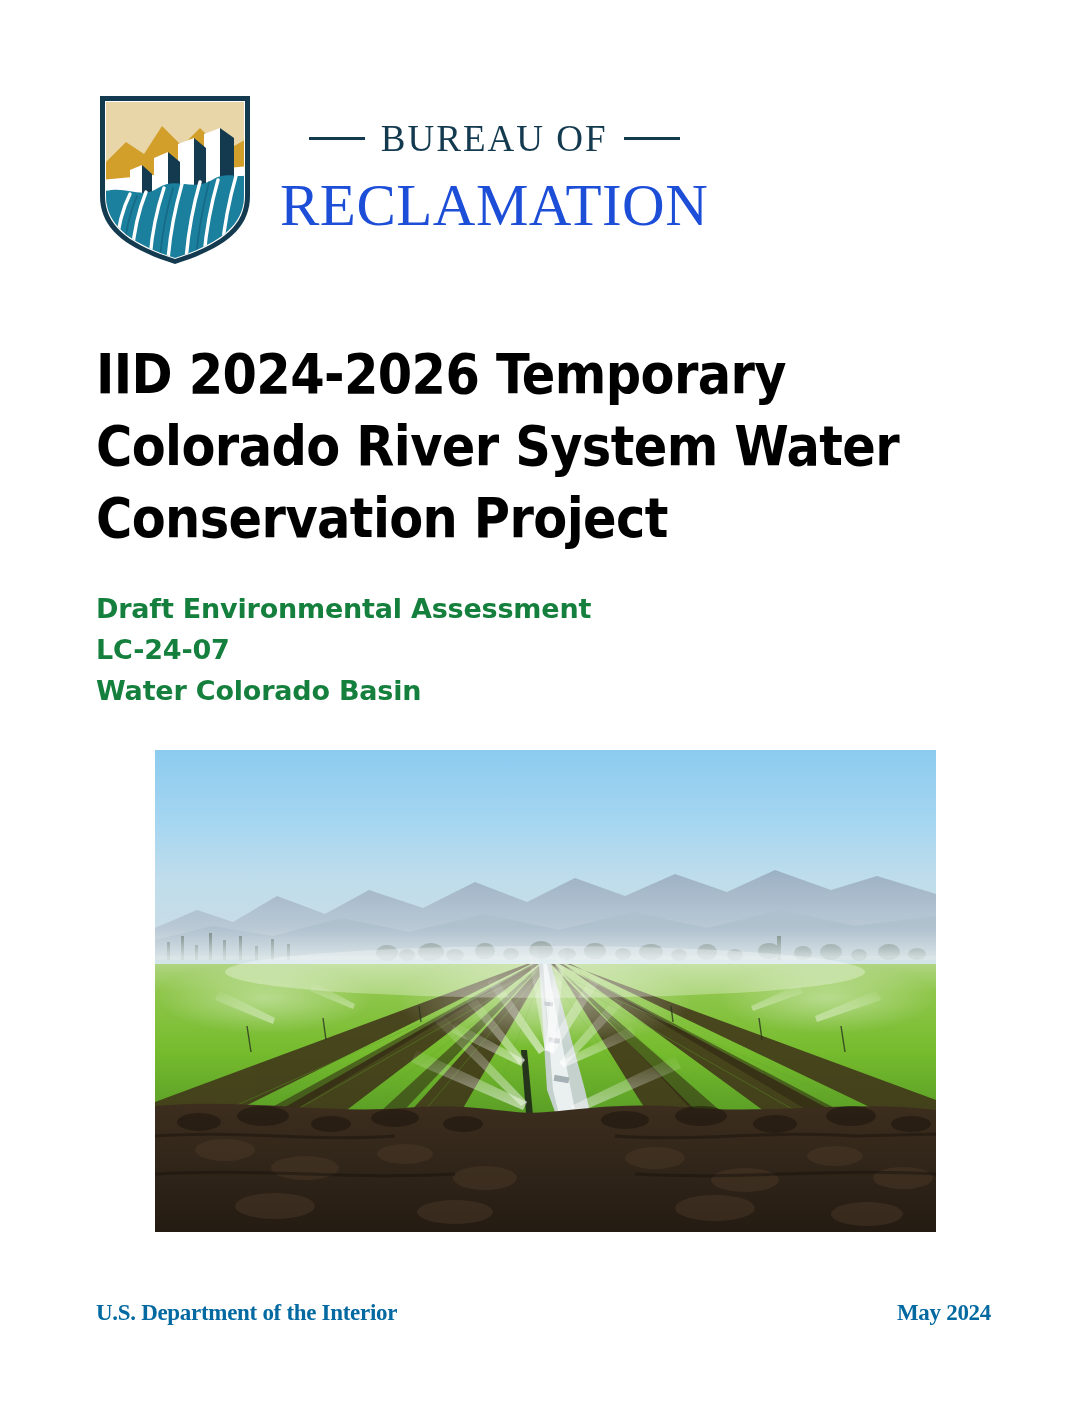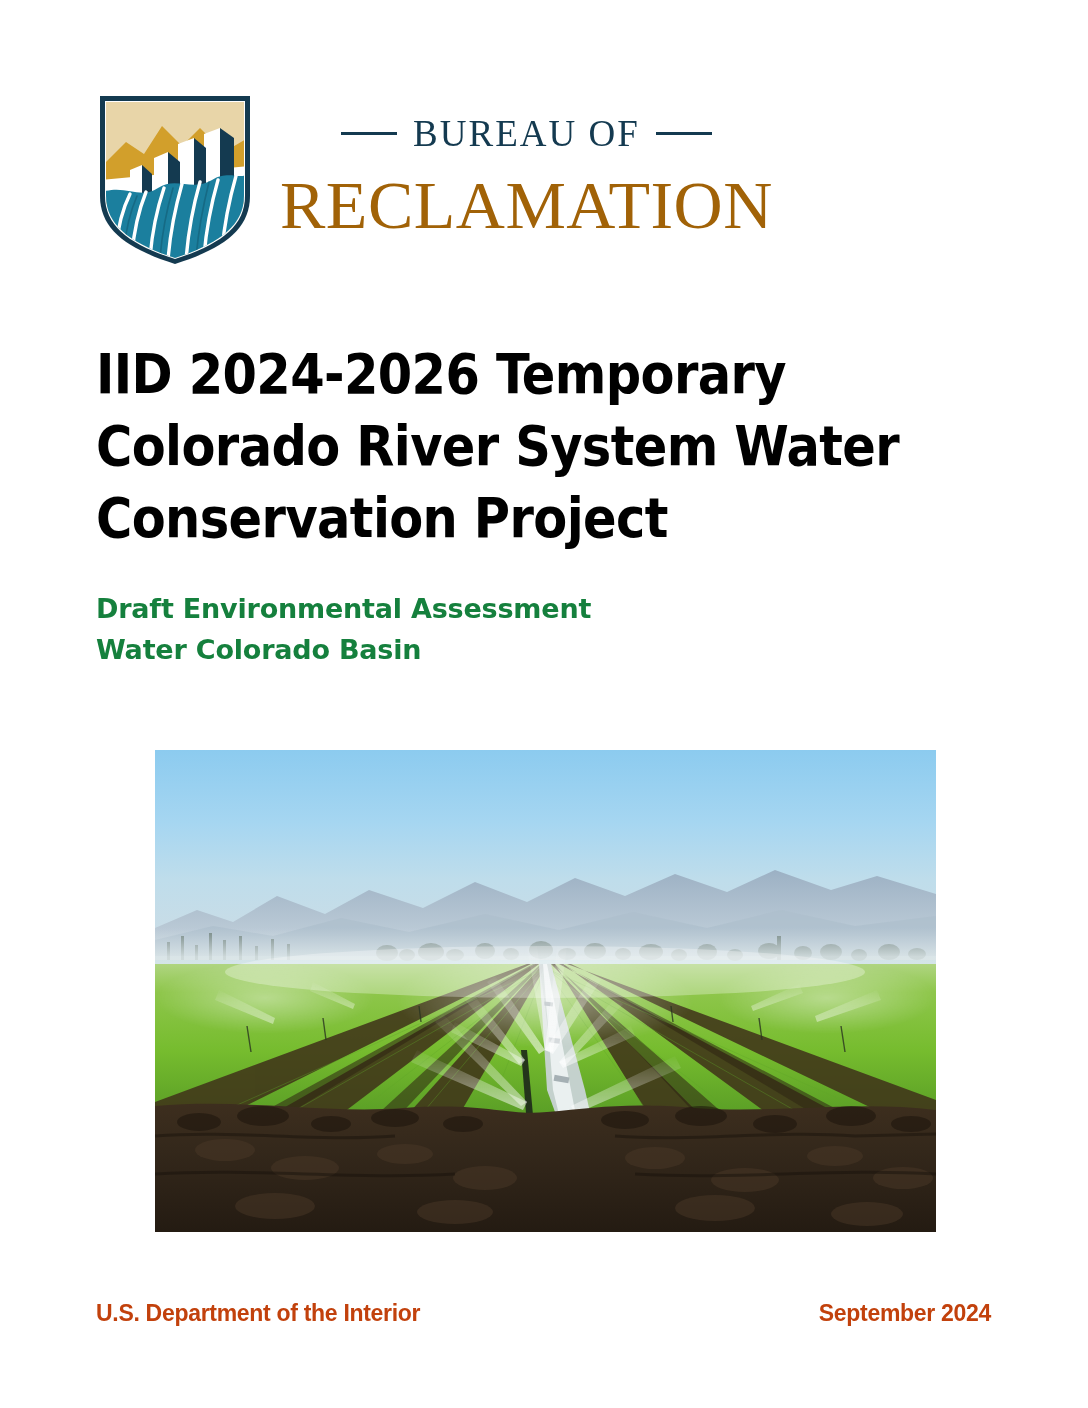--- a/index.html
+++ b/index.html
@@ -56,23 +56,23 @@
     white-space: nowrap;
   }
   .wm-rule {
     display: block;
     width: 56px;
     height: 3px;
     background: #143A50;
     flex: none;
   }
   .wm-line2 {
-    color: #a16207;
+    color: #1d4ed8;
     font-family: "Liberation Serif", serif;
-    font-size: 68px;
+    font-size: 59px;
     letter-spacing: 0.5px;
     font-weight: 400;
     white-space: nowrap;
     margin-top: 18px;
     line-height: 1.05;
   }
 
   
   .title {
     position: absolute;
@@ -122,24 +122,24 @@
   .footer {
     position: absolute;
     left: 96px;
     top: 1300px;
     width: 895px;
     display: flex;
     justify-content: space-between;
     align-items: baseline;
   }
   .footer-text {
-    font-family: Liberation Sans, sans-serif;
+    font-family: Liberation Serif, serif;
     font-weight: bold;
     font-size: 23px;
-    color: #c2410c;
+    color: #0369a1;
     letter-spacing: -0.3px;
     font-stretch: condensed;
     white-space: nowrap;
     text-align: right;
   }
 </style>
 </head>
 <body>
 
 <div class="page">
@@ -205,20 +205,21 @@
         <span class="wm-rule"></span>
       </div>
       <div class="wm-line2" style="text-transform:uppercase;">Reclamation</div>
     </div>
   </div>
 
   <h1 class="title">IID 2024-2026 Temporary Colorado River System Water Conservation Project</h1>
 
   <div class="subtitle">
     <div class="subtitle-line">Draft Environmental Assessment</div>
+    <div class="subtitle-line">LC-24-07</div>
     <div class="subtitle-line">Water Colorado Basin</div>
   </div>
 
   <div class="cover-photo">
     <svg viewBox="0 0 781 482" preserveAspectRatio="none" aria-hidden="true">
       <defs>
         <linearGradient id="skyGrad" x1="0" y1="0" x2="0" y2="1">
           <stop offset="0%" stop-color="#8CCBEF"></stop>
           <stop offset="35%" stop-color="#A6D6F1"></stop>
           <stop offset="62%" stop-color="#BFDDEB"></stop>
@@ -424,16 +425,16 @@
           <path d="M480 424 C580 430 680 418 781 424"></path>
         </g>
 
         <rect x="0" y="0" width="781" height="482" fill="none"></rect>
       </g>
     </svg>
   </div>
 
   <div class="footer">
     <div class="footer-text">U.S. Department of the Interior</div>
-    <div class="footer-text">September 2024</div>
+    <div class="footer-text">May 2024</div>
   </div>
 
 </div>
 
 </body></html>

